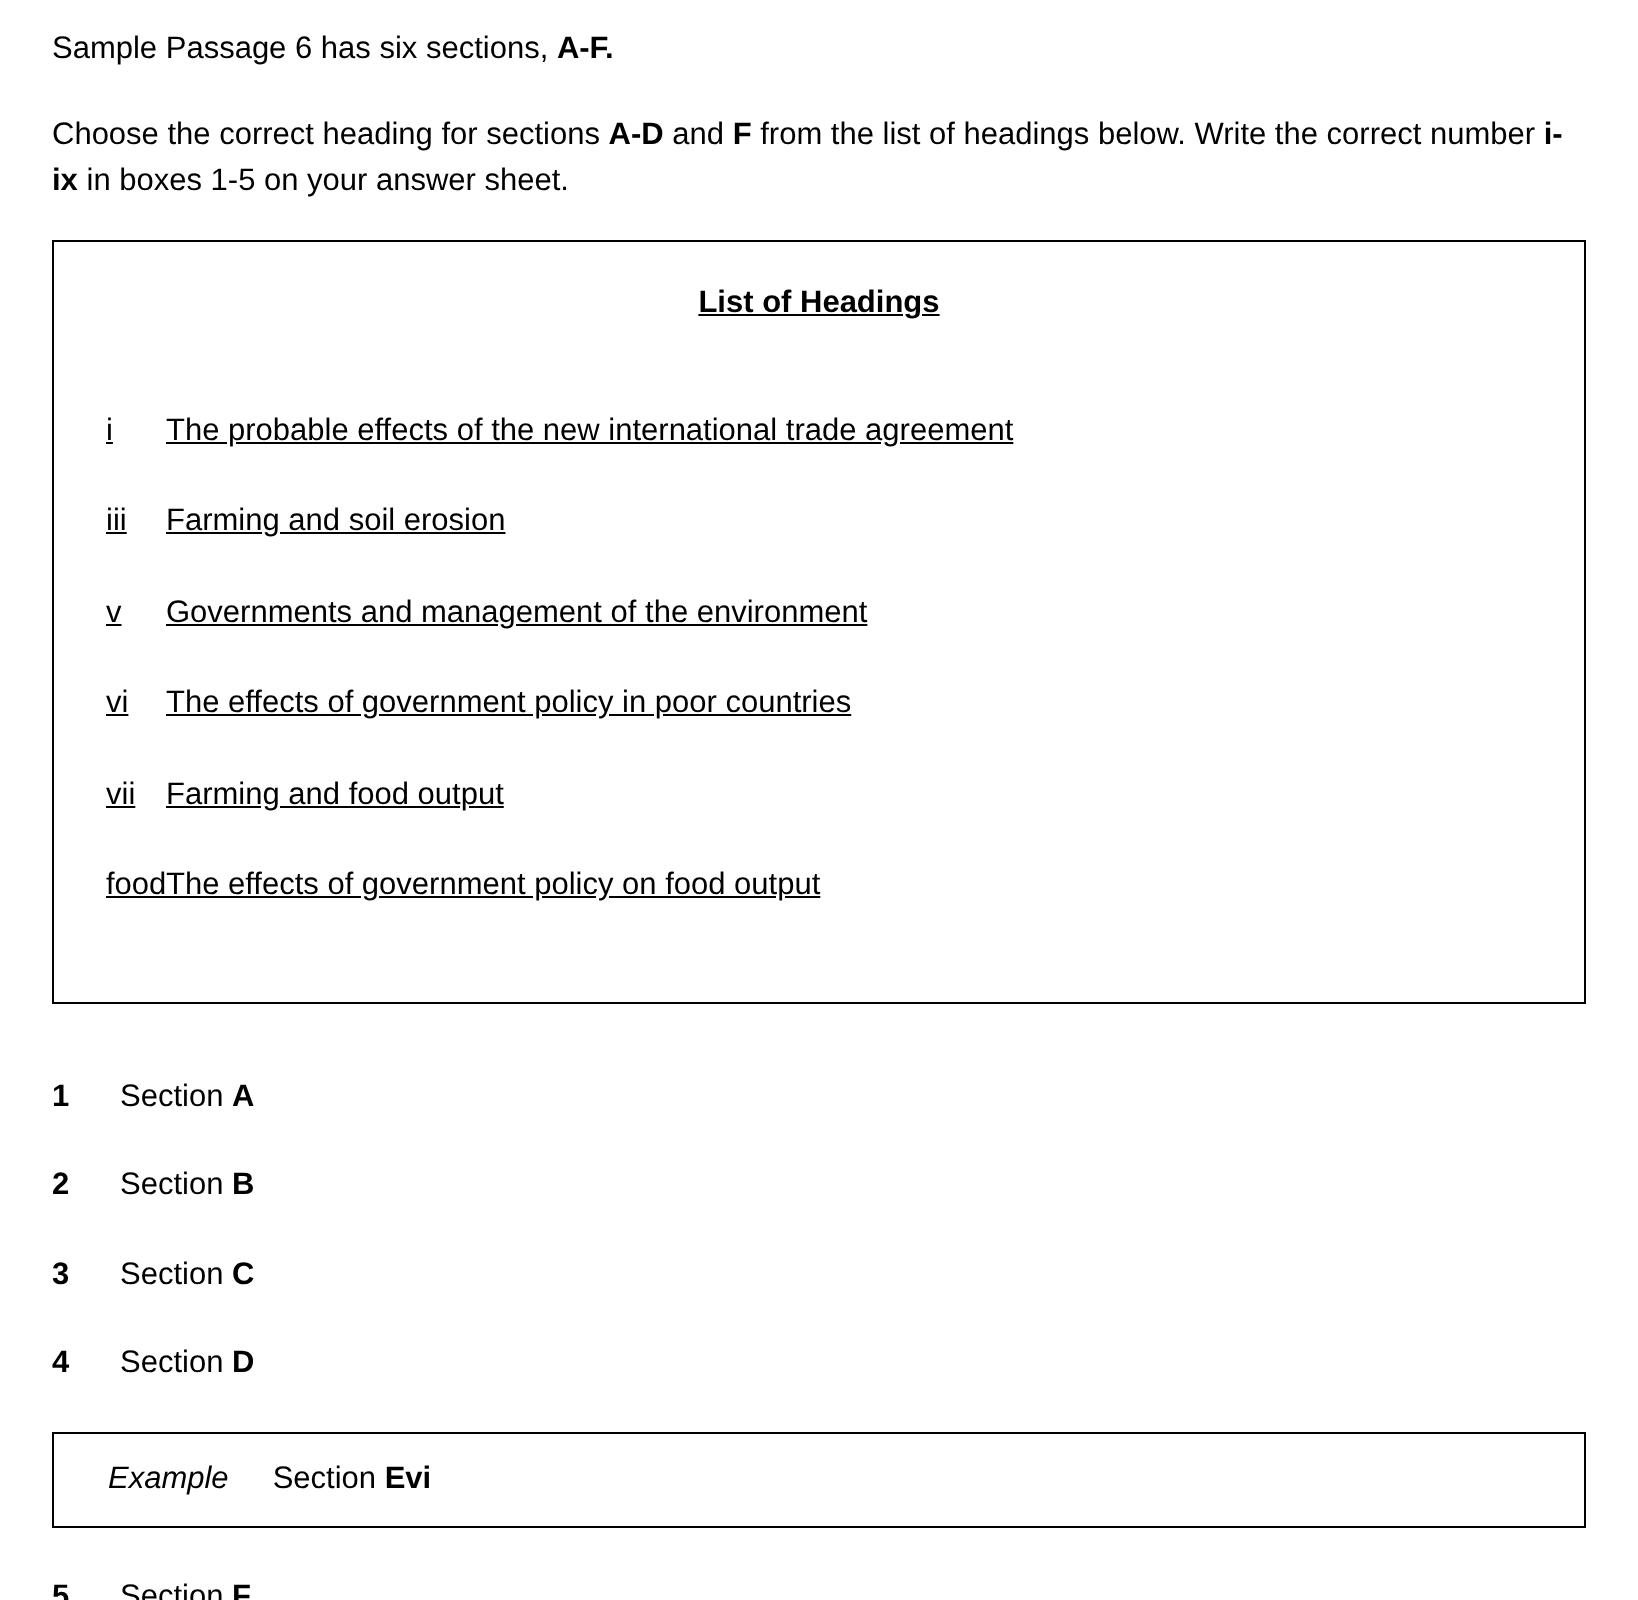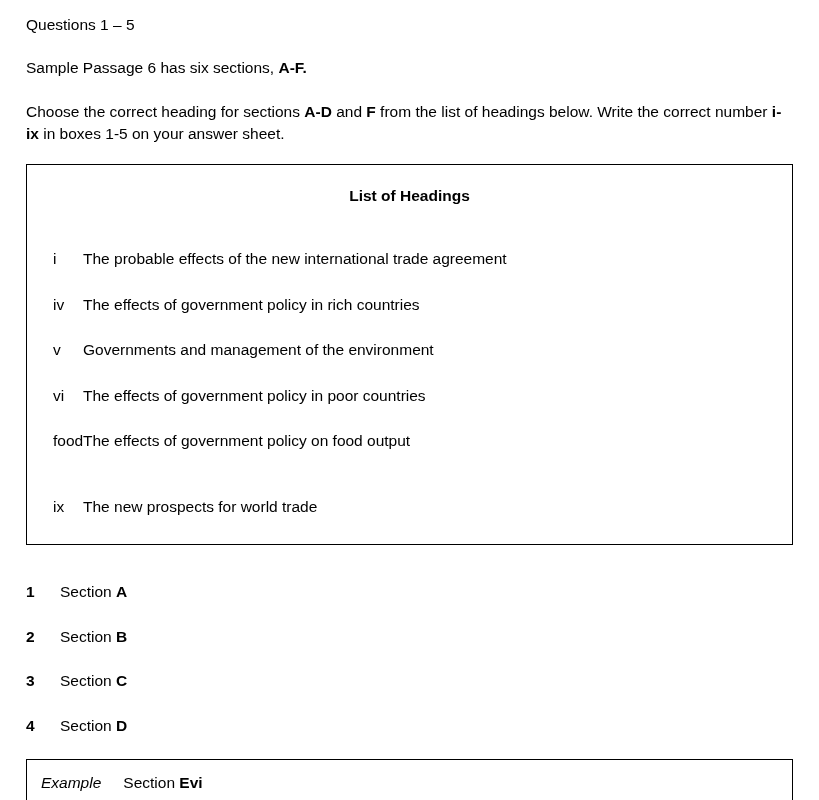--- a/index.html
+++ b/index.html
@@ -28,20 +28,21 @@
     margin: 0 0 18px 0;
   }
   b, .b {
     font-weight: bold;
   }
   .headings-box {
     border: 1px solid #000000;
     box-sizing: border-box;
     margin: 0 0 0 0;
     padding: 16px 18px 22px 18px;
+    text-decoration: underline;
   }
   .headings-title {
     text-align: center;
     font-weight: bold;
     font-size: 15.5px;
     margin: 4px 0 22px 0;
   }
   .heading-row {
     display: flex;
     align-items: baseline;
@@ -72,21 +73,21 @@
     width: 34px;
     flex: 0 0 34px;
     font-weight: bold;
   }
   .answer-label {
     white-space: pre;
   }
   .example-box {
     border: 1px solid #000000;
     box-sizing: border-box;
-    padding: 12px 14px 12px 14px;
+    padding: 12px 14px 12px 27px;
     margin: 6px 0 0 0;
   }
   .example-row {
     display: flex;
     align-items: baseline;
   }
   .example-word {
     font-style: italic;
     margin-right: 22px;
   }
@@ -97,56 +98,55 @@
   }
   .last-answer {
     margin-top: 24px;
   }
 </style>
 </head>
 <body>
 
 <div class="page">
 
-  <div class="para">Questions 1 – 5</div>
 
   <div class="para"><span>Sample Passage 6 has six sections, </span><b>A-F.</b></div>
 
   <div class="para-tight"><span>Choose the correct heading for sections </span><b>A-D</b><span> and </span><b>F</b><span> from the list of headings below. Write the correct number </span><b>i-ix</b><span> in boxes 1-5 on your answer sheet.</span></div>
 
   <div class="headings-box">
     <div class="headings-title">List of Headings</div>
 
     <div class="heading-row">
       <span class="heading-num">i</span>
       <span class="heading-text">The probable effects of the new international trade agreement</span>
     </div>
     <div class="heading-row">
-      <span class="heading-num">iv</span>
-      <span class="heading-text">The effects of government policy in rich countries</span>
+      <span class="heading-num">iii</span>
+      <span class="heading-text">Farming and soil erosion</span>
     </div>
     <div class="heading-row">
       <span class="heading-num">v</span>
       <span class="heading-text">Governments and management of the environment</span>
     </div>
     <div class="heading-row">
       <span class="heading-num">vi</span>
       <span class="heading-text">The effects of government policy in poor countries</span>
     </div>
     <div class="heading-row">
+      <span class="heading-num">vii</span>
+      <span class="heading-text">Farming and food output</span>
+    </div>
+    <div class="heading-row">
       <span class="heading-num">food</span>
       <span class="heading-text">The effects of government policy on food output</span>
     </div>
 
     <div class="heading-gap"></div>
 
-    <div class="heading-row">
-      <span class="heading-num">ix</span>
-      <span class="heading-text">The new prospects for world trade</span>
-    </div>
   </div>
 
   <div class="answers">
     <div class="answer-row">
       <span class="answer-num">1</span>
       <span class="answer-label">Section </span>
       <b>A</b>
     </div>
     <div class="answer-row">
       <span class="answer-num">2</span>

